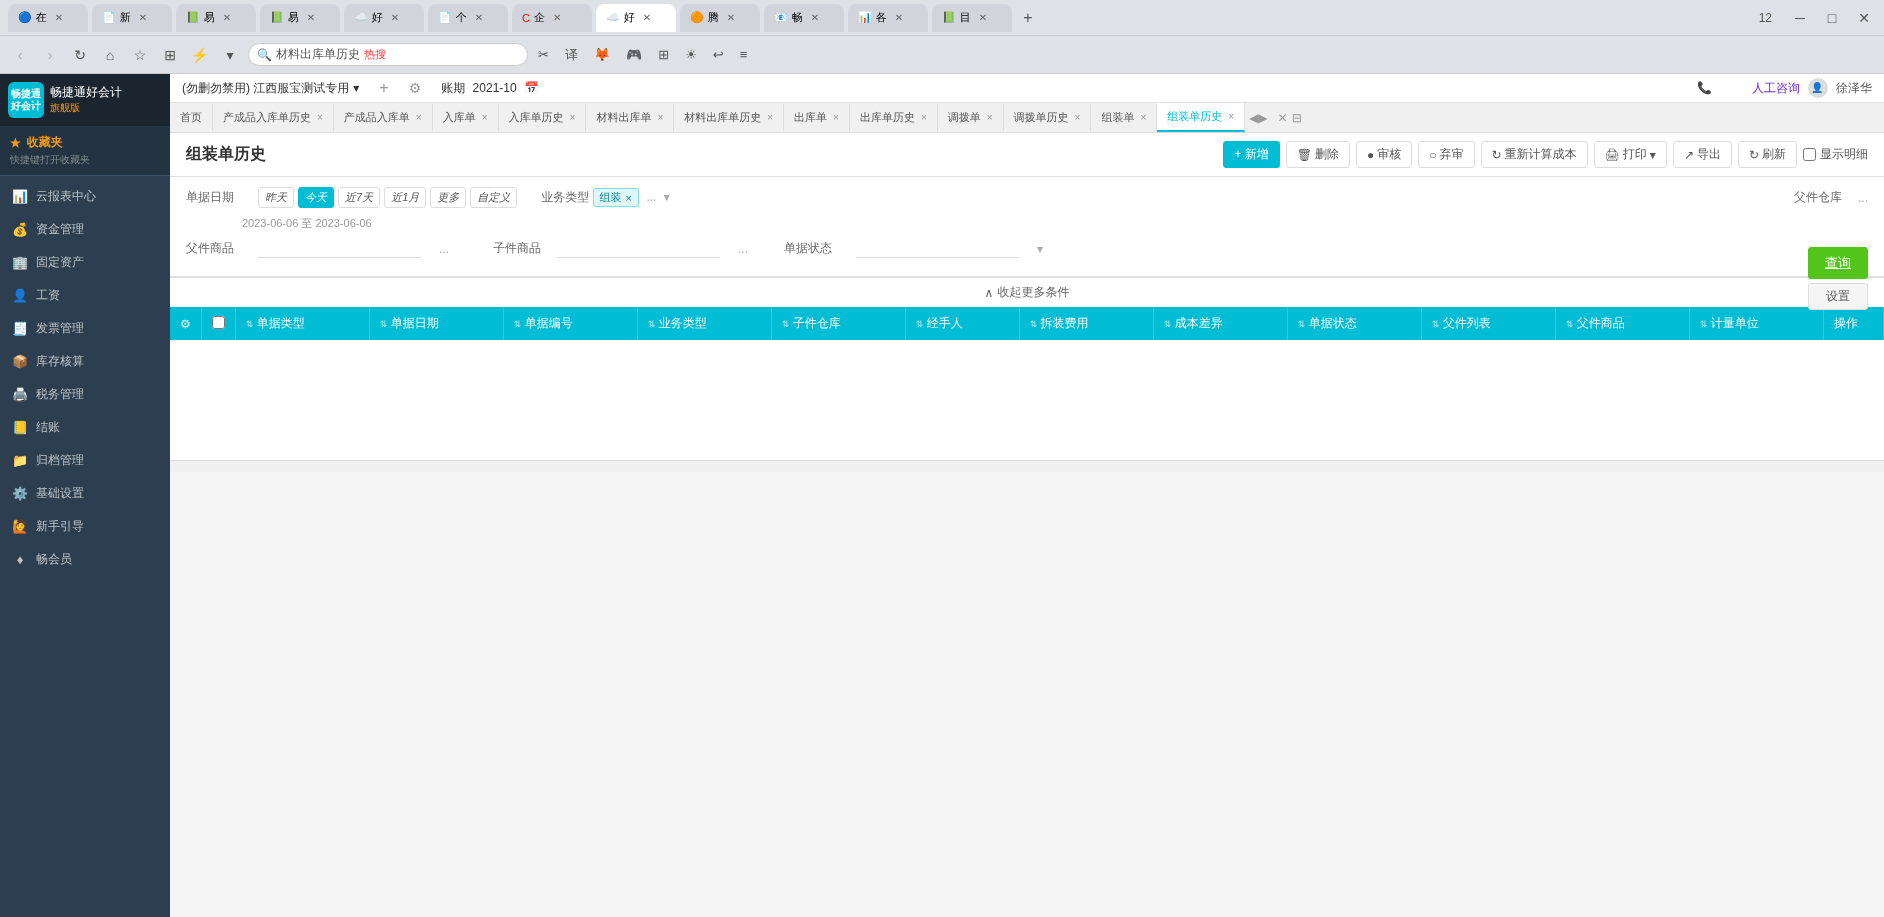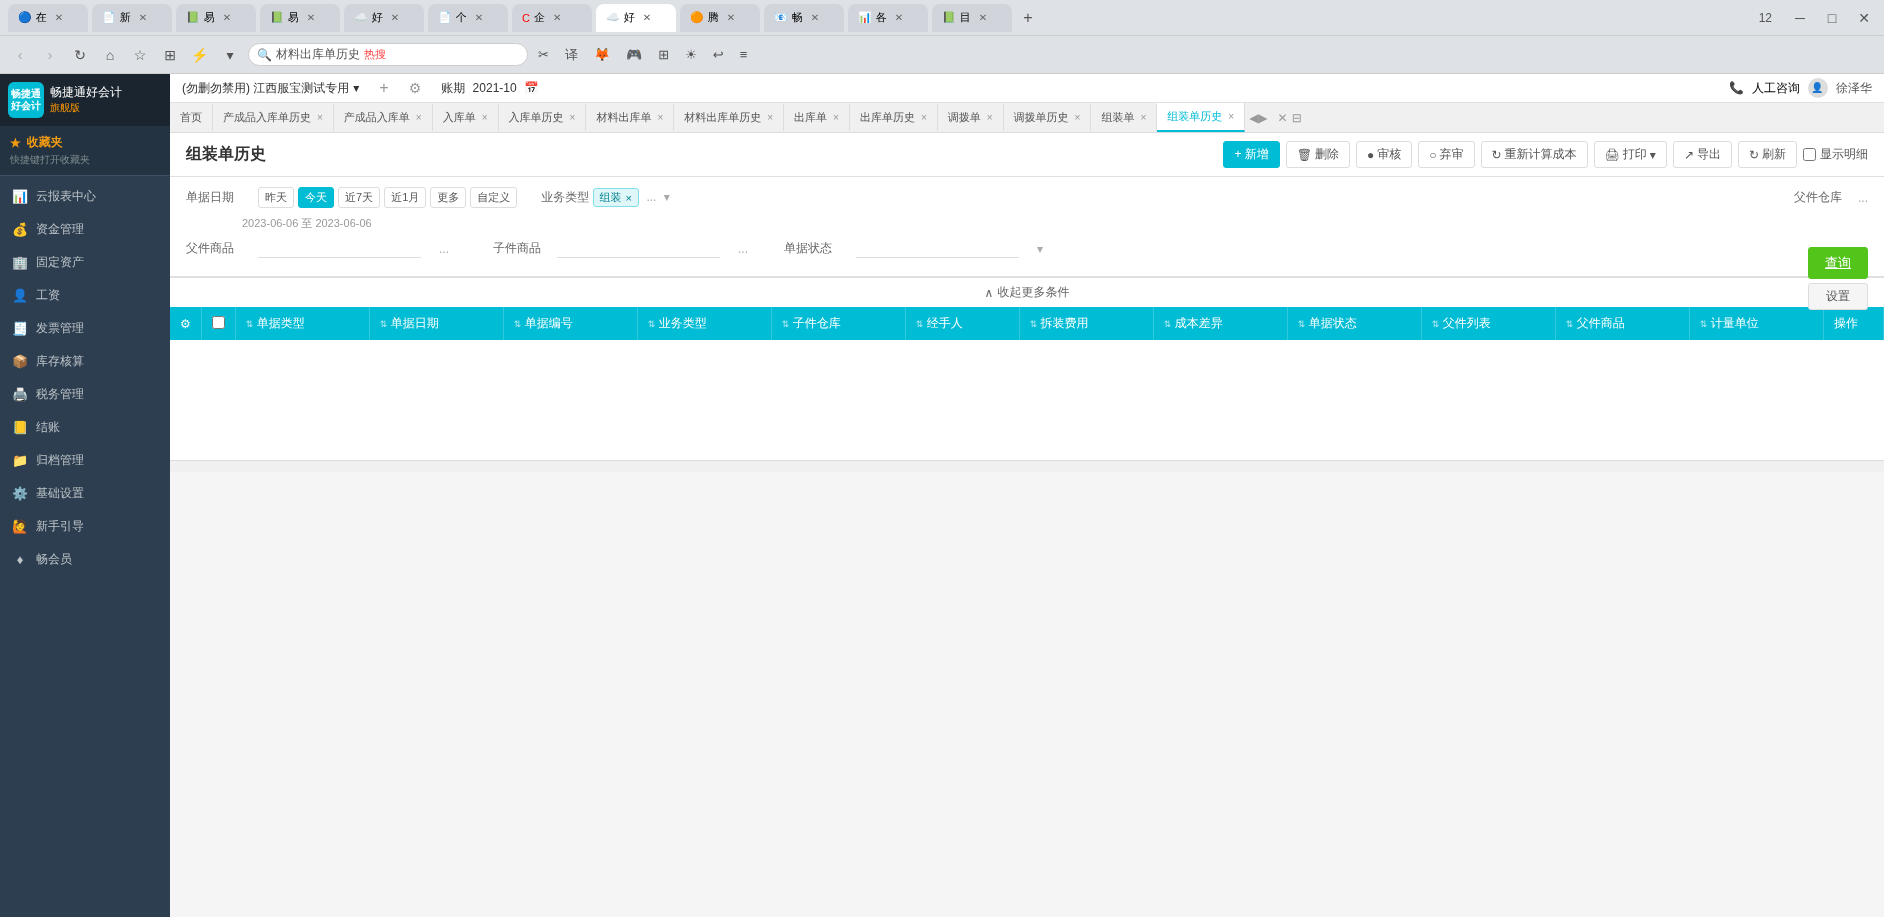--- a/index.html
+++ b/index.html
@@ -66,21 +66,21 @@
     .btn-primary { background: #00bcd4; color: white; border-color: #00bcd4; }
     .btn-green { background: #4caf50; color: white; border-color: #4caf50; }
     .btn-gray { background: #f5f5f5; color: #555; }
     .show-detail-cb { display: flex; align-items: center; gap: 4px; font-size: 12px; color: #555; }
 
     
     .filter-area { background: #fff; padding: 10px 16px; border-bottom: 1px solid #e0e0e0; }
     .filter-row { display: flex; align-items: center; gap: 16px; margin-bottom: 8px; }
     .filter-label { color: #666; font-size: 12px; min-width: 56px; }
     .filter-dates { display: flex; align-items: center; gap: 4px; }
-    .date-btn { padding: 2px 6px; font-size: 11px; border: 1px solid #ddd; border-radius: 3px; cursor: pointer; color: #555; background: #fff; }
+    .date-btn { padding: 2px 6px; font-size: 11px; border: 1px solid #ddd; border-radius: 3px; cursor: pointer; color: #555; background: #fff; font-style: italic; }
     .date-btn.active { background: #00bcd4; color: white; border-color: #00bcd4; }
     .filter-tag { display: inline-flex; align-items: center; gap: 4px; background: #e0f7fa; color: #00838f; border: 1px solid #80deea; border-radius: 3px; padding: 1px 6px; font-size: 11px; }
     .filter-tag-close { cursor: pointer; color: #00838f; }
     .filter-input { border: none; border-bottom: 1px solid #ddd; padding: 2px 4px; font-size: 12px; color: #333; outline: none; min-width: 120px; }
     .collapse-btn { display: flex; align-items: center; gap: 4px; color: #666; cursor: pointer; font-size: 12px; justify-content: center; padding: 6px; background: #fff; border-top: 1px solid #e0e0e0; }
 
     
     .data-table { width: 100%; border-collapse: collapse; background: #fff; }
     .table-header { background: #00bcd4; color: white; }
     .table-header th { padding: 8px 10px; text-align: left; font-size: 12px; font-weight: normal; border-right: 1px solid rgba(255,255,255,0.2); white-space: nowrap; cursor: pointer; }
@@ -274,21 +274,21 @@
       </div>
       <div style="font-size:16px;color:#999;cursor:pointer;">+</div>
       <div style="font-size:14px;color:#999;cursor:pointer;">⚙</div>
       <div class="period-info">
         <span>账期</span>
         <span style="margin-left:4px;">2021-10</span>
         <span style="margin-left:4px;cursor:pointer;">📅</span>
       </div>
       <div class="user-area">
         <span>📞</span>
-        <span style="cursor:pointer;color:#000000;">人工咨询</span>
+        <span style="cursor:pointer;color:#6d28d9;margin-left:32px;">人工咨询</span>
         <span style="width:20px;height:20px;border-radius:50%;background:#ddd;display:inline-block;text-align:center;line-height:20px;font-size:10px;">👤</span>
         <span style="color:#555;">徐泽华</span>
       </div>
     </div>
 
     <div class="tab-bar">
       <div class="page-tab">
         <span>首页</span>
       </div>
       <div class="page-tab">

